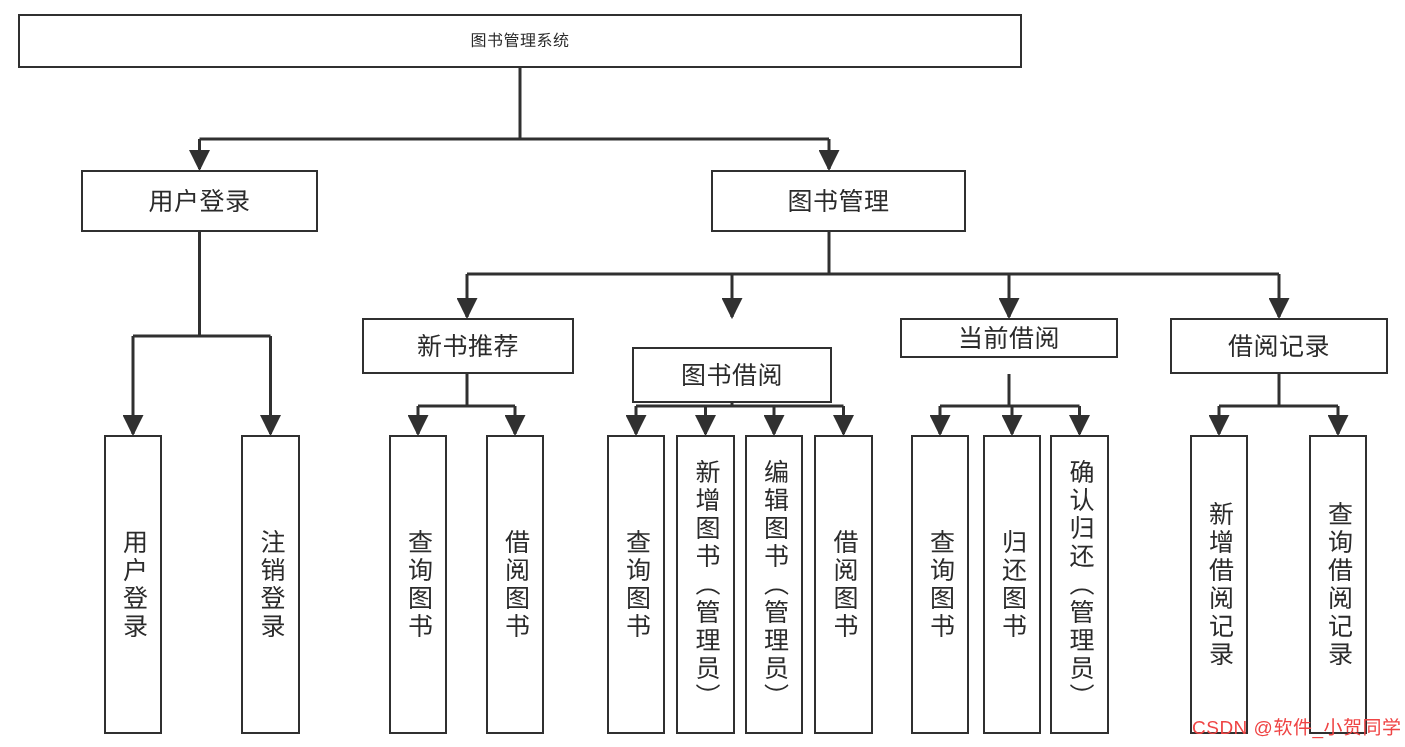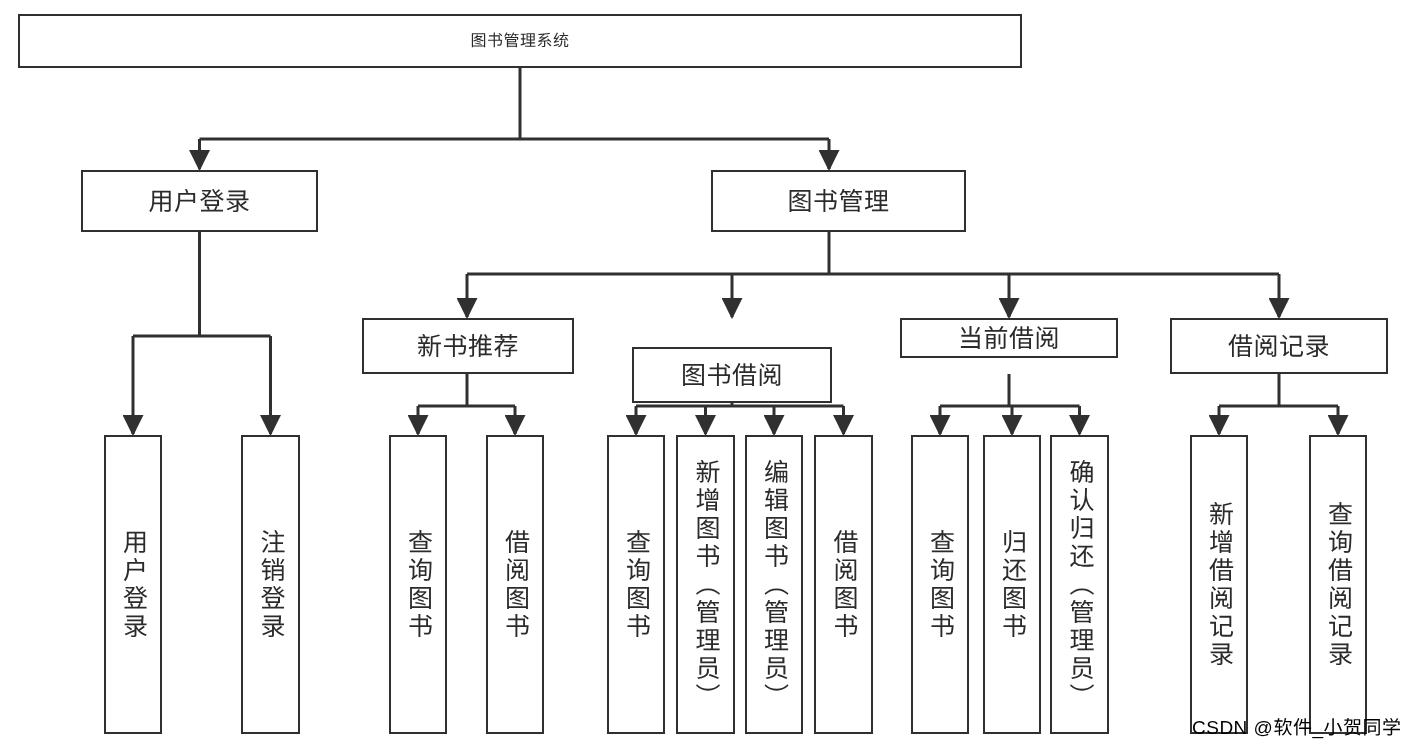--- a/index.html
+++ b/index.html
@@ -61,21 +61,21 @@
     writing-mode: vertical-rl;
     text-orientation: upright;
     font-size: 25px;
     line-height: 1;
     letter-spacing: 3px;
     max-height: 100%;
   }
   .watermark {
     position: absolute;
     font-size: 19px;
-    color: #000000;
+    color: #ef4444;
     white-space: nowrap;
     z-index: 5;
     letter-spacing: 0.5px;
   }
 </style>
 </head>
 <body>
 
 <div id="canvas">
 

